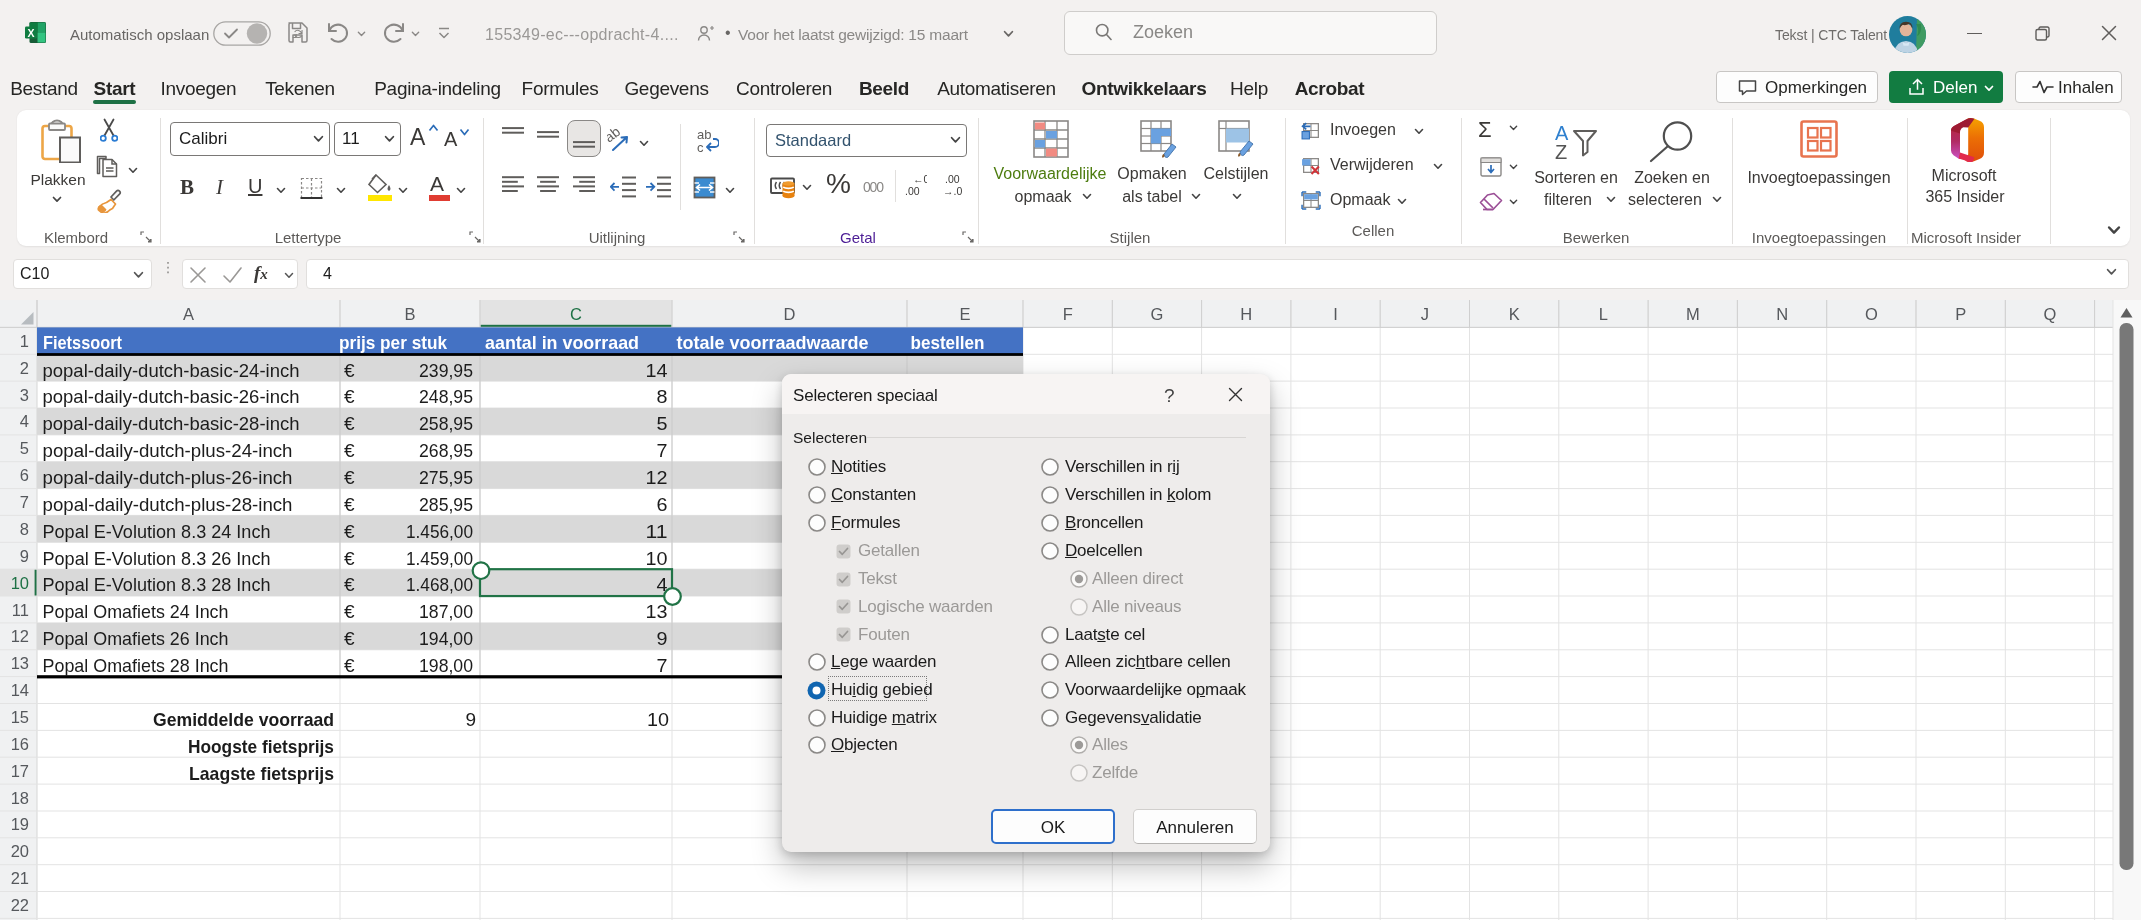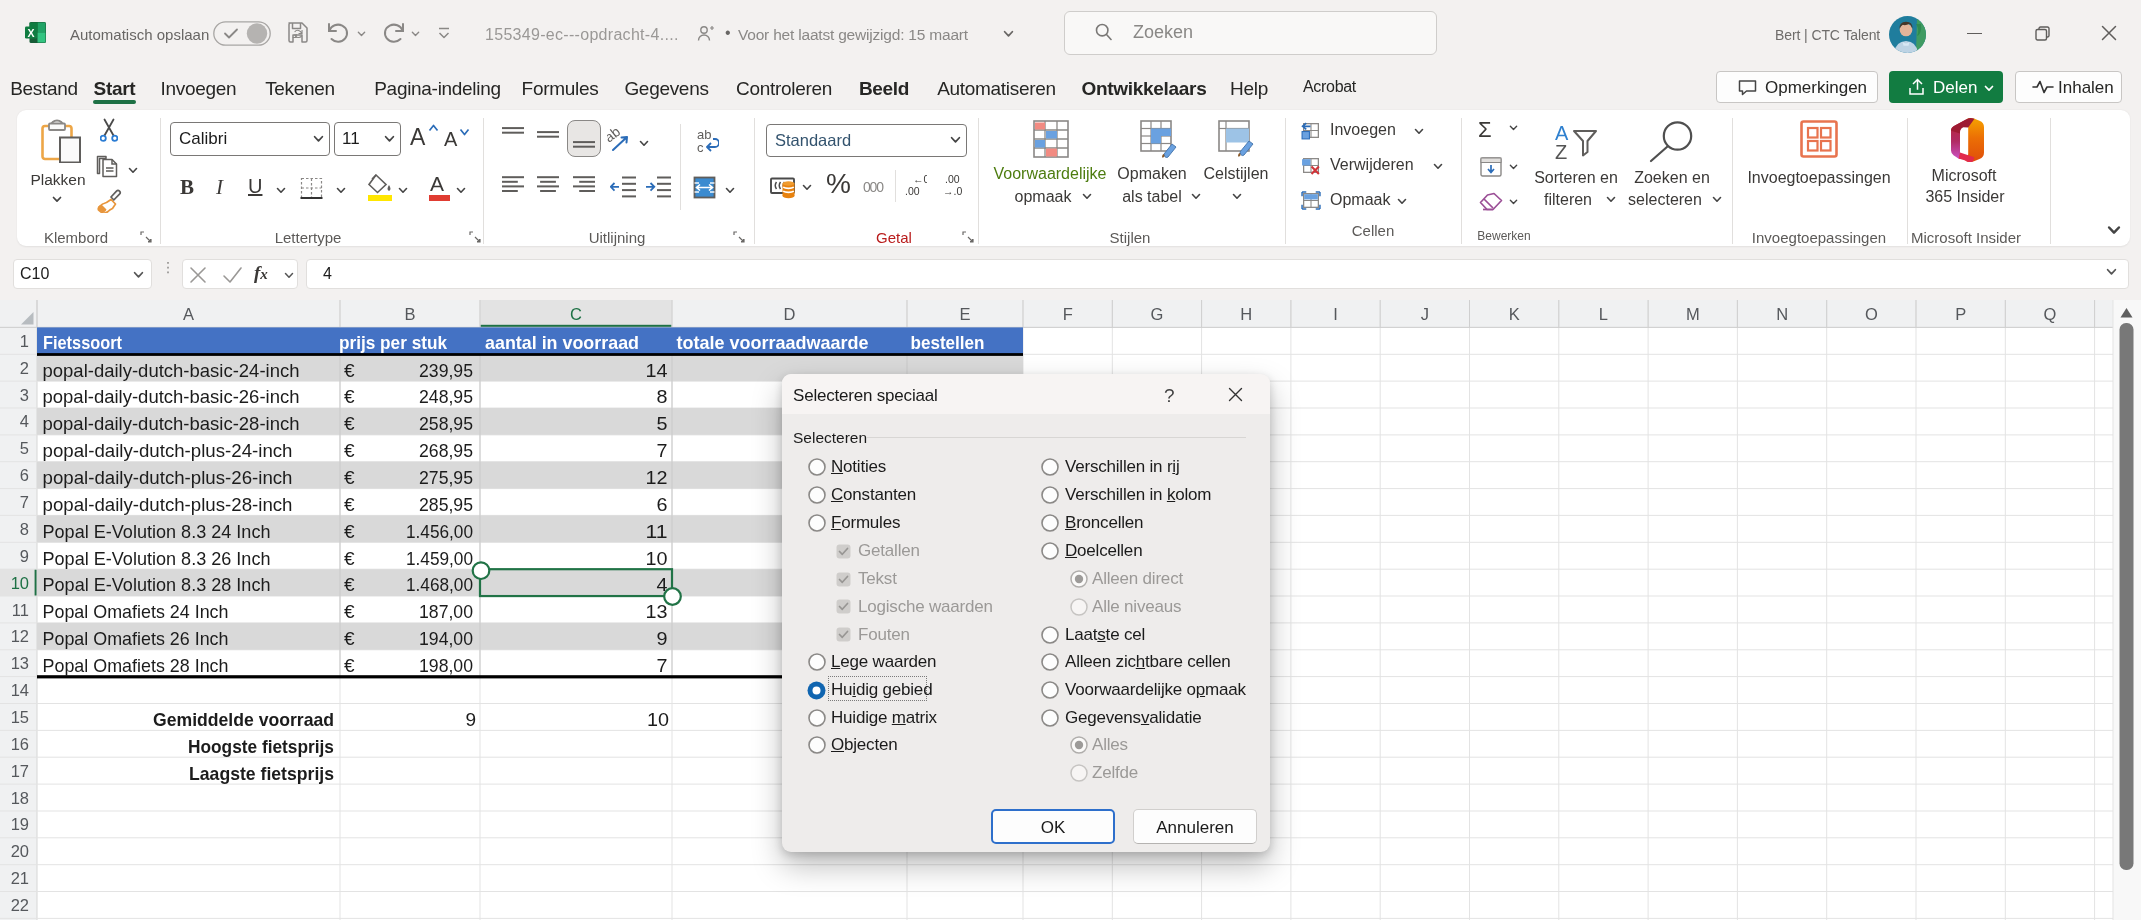--- a/index.html
+++ b/index.html
@@ -53,21 +53,21 @@
 <div class="t" style="left:738px;top:26px;font-size:15.5px;color:#8a8886;letter-spacing:-0.2px">Voor het laatst gewijzigd: 15 maart</div>
 <svg class="ab" style="left:1002.5px;top:29.1px" width="11" height="11" viewBox="0 0 10 10">
     <path d="M1.5 2.5 L5 6.2 L8.5 2.5" fill="none" stroke="#686664" stroke-width="1.6" stroke-linecap="round" stroke-linejoin="round"></path>
   </svg>
 <div class="ab" style="left:1064px;top:11px;width:373px;height:44px;background:#f9f8f7;border:1.3px solid #cfcdcb;border-radius:6px"></div>
 <svg class="ab" style="left:1095px;top:23px" width="17" height="18" viewBox="0 0 17 18">
 <circle cx="7.2" cy="7.2" r="5.7" fill="none" stroke="#7a7876" stroke-width="1.6"></circle>
 <line x1="11.5" y1="11.5" x2="16" y2="16.5" stroke="#7a7876" stroke-width="1.6" stroke-linecap="round"></line>
 </svg>
 <div class="t" style="left:1133px;top:22px;font-size:18px;color:#8a8886">Zoeken</div>
-<div class="t" style="left:1775px;top:27px;font-size:14px;color:#6e6c6a;letter-spacing:-0.1px">Bert | CTC Talent</div>
+<div class="t" style="left:1775px;top:27px;font-size:14px;color:#6e6c6a;letter-spacing:-0.1px">Tekst | CTC Talent</div>
 <svg class="ab" style="left:1889px;top:16px" width="37" height="37" viewBox="0 0 37 37">
 <defs>
       <clipPath id="avc">
         <circle cx="18.5" cy="18.5" r="18.5"></circle>
       </clipPath>
     </defs>
 <g clip-path="url(#avc)">
 <rect width="37" height="37" fill="#1f7d9d"></rect>
 <path d="M28 3 q7 4 9 11 v23 h-10 z" fill="#3f9b62"></path>
 <path d="M27 8 q4 6 1 12 q5 -2 4 -12 z" fill="#2e8a50"></path>
@@ -90,21 +90,21 @@
 <div class="t" style="left:198.5px;top:78px;transform:translateX(-50%);font-size:19px;color:#262624;font-weight:normal;letter-spacing:-0.3px">Invoegen</div>
 <div class="t" style="left:300px;top:78px;transform:translateX(-50%);font-size:19px;color:#262624;font-weight:normal;letter-spacing:-0.3px">Tekenen</div>
 <div class="t" style="left:437.5px;top:78px;transform:translateX(-50%);font-size:19px;color:#262624;font-weight:normal;letter-spacing:-0.3px">Pagina-indeling</div>
 <div class="t" style="left:560px;top:78px;transform:translateX(-50%);font-size:19px;color:#262624;font-weight:normal;letter-spacing:-0.3px">Formules</div>
 <div class="t" style="left:666.5px;top:78px;transform:translateX(-50%);font-size:19px;color:#262624;font-weight:normal;letter-spacing:-0.3px">Gegevens</div>
 <div class="t" style="left:784px;top:78px;transform:translateX(-50%);font-size:19px;color:#262624;font-weight:normal;letter-spacing:-0.3px">Controleren</div>
 <div class="t" style="left:884px;top:78px;transform:translateX(-50%);font-size:19px;color:#262624;font-weight:bold;letter-spacing:-0.3px">Beeld</div>
 <div class="t" style="left:996.5px;top:78px;transform:translateX(-50%);font-size:19px;color:#262624;font-weight:normal;letter-spacing:-0.3px">Automatiseren</div>
 <div class="t" style="left:1144px;top:78px;transform:translateX(-50%);font-size:19px;color:#262624;font-weight:bold;letter-spacing:-0.3px">Ontwikkelaars</div>
 <div class="t" style="left:1249px;top:78px;transform:translateX(-50%);font-size:19px;color:#262624;font-weight:normal;letter-spacing:-0.3px">Help</div>
-<div class="t" style="left:1329.5px;top:78px;transform:translateX(-50%);font-size:16px;color:#262624;font-weight:normal;letter-spacing:-0.3px">Acrobat</div>
+<div class="t" style="left:1329.5px;top:78px;transform:translateX(-50%);font-size:19px;color:#262624;font-weight:bold;letter-spacing:-0.3px">Acrobat</div>
 <div class="ab" style="left:93px;top:100px;width:43px;height:4px;background:#1e7145;border-radius:2px"></div>
 <div class="ab" style="left:1716px;top:71px;width:162px;height:32px;background:#fdfdfd;border:1.2px solid #c8c6c4;border-radius:4px"></div>
 <svg class="ab" style="left:1738px;top:79px" width="19" height="17" viewBox="0 0 19 17">
 <path d="M1.5 2 h16 v10 h-9 l-4 3.5 v-3.5 h-3 z" fill="none" stroke="#444" stroke-width="1.5" stroke-linejoin="round"></path>
 </svg>
 <div class="t" style="left:1765px;top:78px;font-size:17px;color:#262624">Opmerkingen</div>
 <div class="ab" style="left:1889px;top:71px;width:114px;height:32px;background:#127c41;border-radius:4px"></div>
 <svg class="ab" style="left:1908px;top:78px" width="19" height="18" viewBox="0 0 19 18">
 <path d="M2 10 v6 h13 v-6" fill="none" stroke="#fff" stroke-width="1.5"></path>
 <path d="M5 6 l4.5 -4.5 l4.5 4.5 M9.5 1.8 v10" fill="none" stroke="#fff" stroke-width="1.5"></path>
@@ -126,24 +126,24 @@
 <div class="ab" style="left:1285px;top:118px;width:1px;height:126px;background:#e1dfdd"></div>
 <div class="ab" style="left:1461px;top:118px;width:1px;height:126px;background:#e1dfdd"></div>
 <div class="ab" style="left:1732px;top:118px;width:1px;height:126px;background:#e1dfdd"></div>
 <div class="ab" style="left:1907px;top:118px;width:1px;height:126px;background:#e1dfdd"></div>
 <div class="ab" style="left:2050px;top:118px;width:1px;height:126px;background:#e1dfdd"></div>
 <div class="ab" style="left:680px;top:124px;width:1px;height:86px;background:#e1dfdd"></div>
 <div class="ab" style="left:895px;top:170px;width:1px;height:32px;background:#e1dfdd"></div>
 <div class="t" style="left:76px;top:229px;transform:translateX(-50%);font-size:15px;color:#5c5a58">Klembord</div>
 <div class="t" style="left:308px;top:229px;transform:translateX(-50%);font-size:15px;color:#5c5a58">Lettertype</div>
 <div class="t" style="left:617px;top:229px;transform:translateX(-50%);font-size:15px;color:#5c5a58">Uitlijning</div>
-<div class="t" style="left:894px;top:229px;transform:translateX(-50%);font-size:15px;color:#b91c1c">Getal</div>
+<div class="t" style="left:858px;top:229px;transform:translateX(-50%);font-size:15px;color:#4c1d95">Getal</div>
 <div class="t" style="left:1130px;top:229px;transform:translateX(-50%);font-size:15px;color:#5c5a58">Stijlen</div>
 <div class="t" style="left:1373px;top:222px;transform:translateX(-50%);font-size:15px;color:#5c5a58">Cellen</div>
-<div class="t" style="left:1504px;top:229px;transform:translateX(-50%);font-size:12px;color:#5c5a58">Bewerken</div>
+<div class="t" style="left:1596px;top:229px;transform:translateX(-50%);font-size:15px;color:#5c5a58">Bewerken</div>
 <div class="t" style="left:1819px;top:229px;transform:translateX(-50%);font-size:15px;color:#5c5a58">Invoegtoepassingen</div>
 <div class="t" style="left:1966px;top:229px;transform:translateX(-50%);font-size:15px;color:#5c5a58">Microsoft Insider</div>
 <svg class="ab" style="left:140px;top:231px" width="12" height="12" viewBox="0 0 12 12">
 <path d="M1 4 v-3 h3 M11 8 v3 h-3 M6 6 l4.5 4.5 M8 10.5 h2.5 v-2.5" fill="none" stroke="#6a6866" stroke-width="1.2"></path>
 </svg>
 <svg class="ab" style="left:469px;top:231px" width="12" height="12" viewBox="0 0 12 12">
 <path d="M1 4 v-3 h3 M11 8 v3 h-3 M6 6 l4.5 4.5 M8 10.5 h2.5 v-2.5" fill="none" stroke="#6a6866" stroke-width="1.2"></path>
 </svg>
 <svg class="ab" style="left:733px;top:231px" width="12" height="12" viewBox="0 0 12 12">
 <path d="M1 4 v-3 h3 M11 8 v3 h-3 M6 6 l4.5 4.5 M8 10.5 h2.5 v-2.5" fill="none" stroke="#6a6866" stroke-width="1.2"></path>

